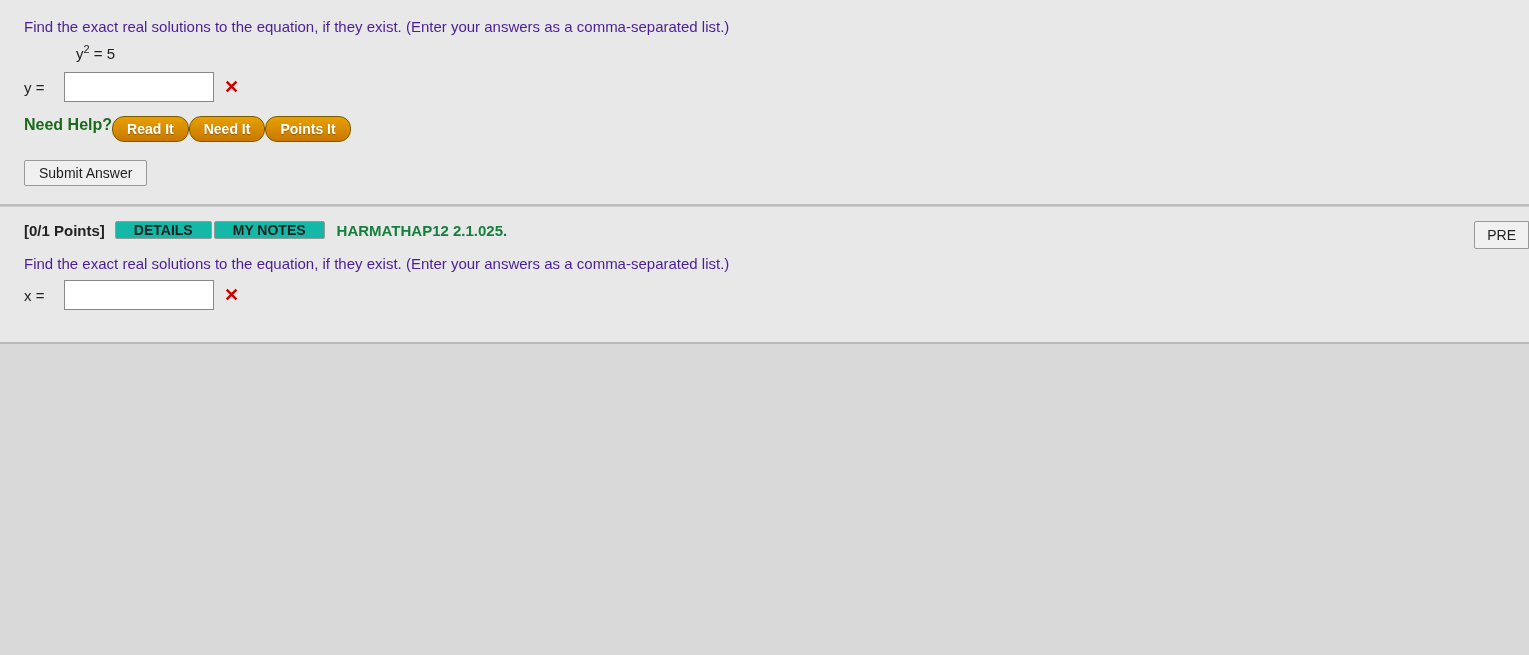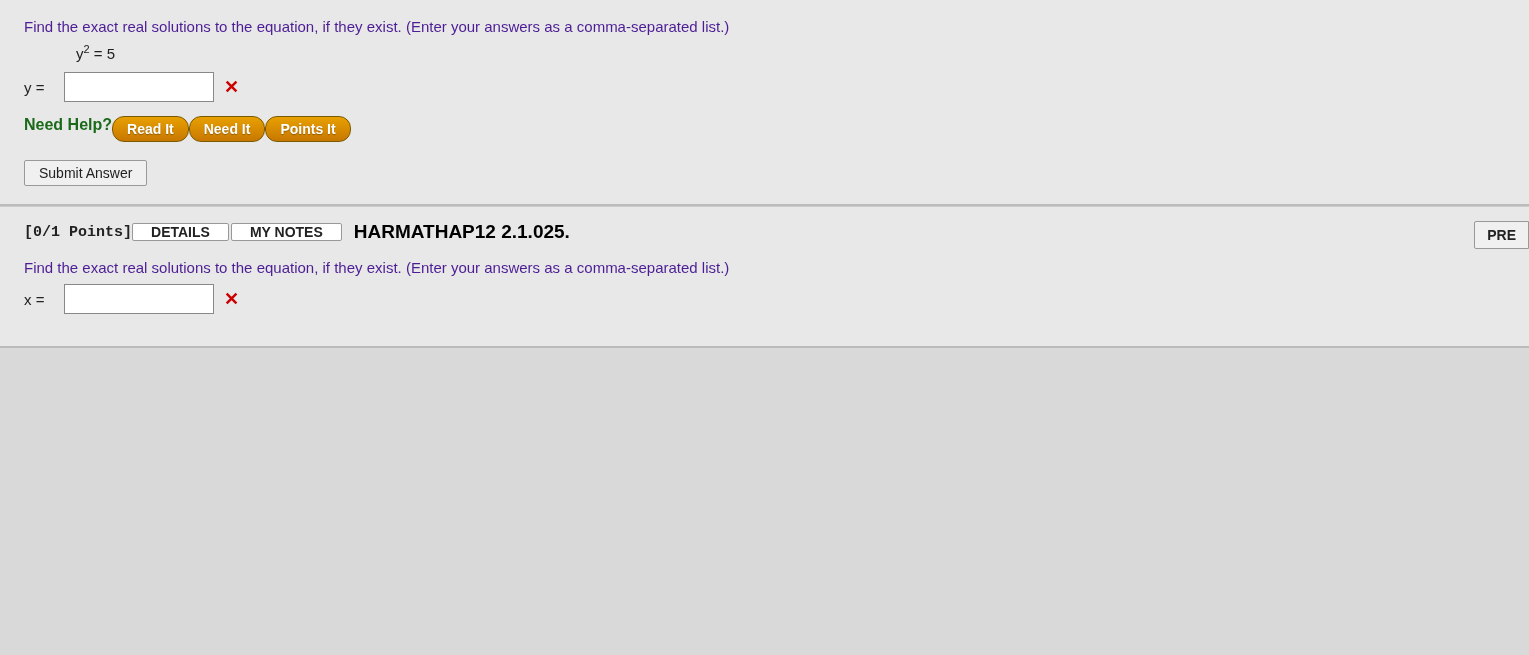--- a/index.html
+++ b/index.html
@@ -99,46 +99,46 @@
     }
     .points-row {
       display: flex;
       align-items: center;
       gap: 0;
       margin-bottom: 16px;
     }
     .points-label {
       font-size: 15px;
       font-weight: bold;
-      font-family: Liberation Mono, monospace;
+      margin-right: 10px;
     }
     .tab-btn {
       padding: 0 18px;
       font-size: 14px;
       font-weight: bold;
-      background: #ffffff;
+      background: #14b8a6;
       border: 1px solid #999;
       cursor: pointer;
       color: #222;
       border-radius: 2px;
       margin-right: 2px;
     }
     .problem-id {
-      font-size: 19px;
+      font-size: 15px;
       font-weight: bold;
       margin-left: 10px;
-      color: #000000;
+      color: #15803d;
     }
     .pre-btn {
       position: absolute;
       right: 0;
       top: 14px;
       padding: 5px 12px;
       font-size: 14px;
-      font-weight: bold;
+      font-weight: normal;
       background: #f0f0f0;
       border: 1px solid #999;
       cursor: pointer;
       color: #222;
       border-radius: 2px 0 0 2px;
     }
   </style>
 </head>
 <body>
 

